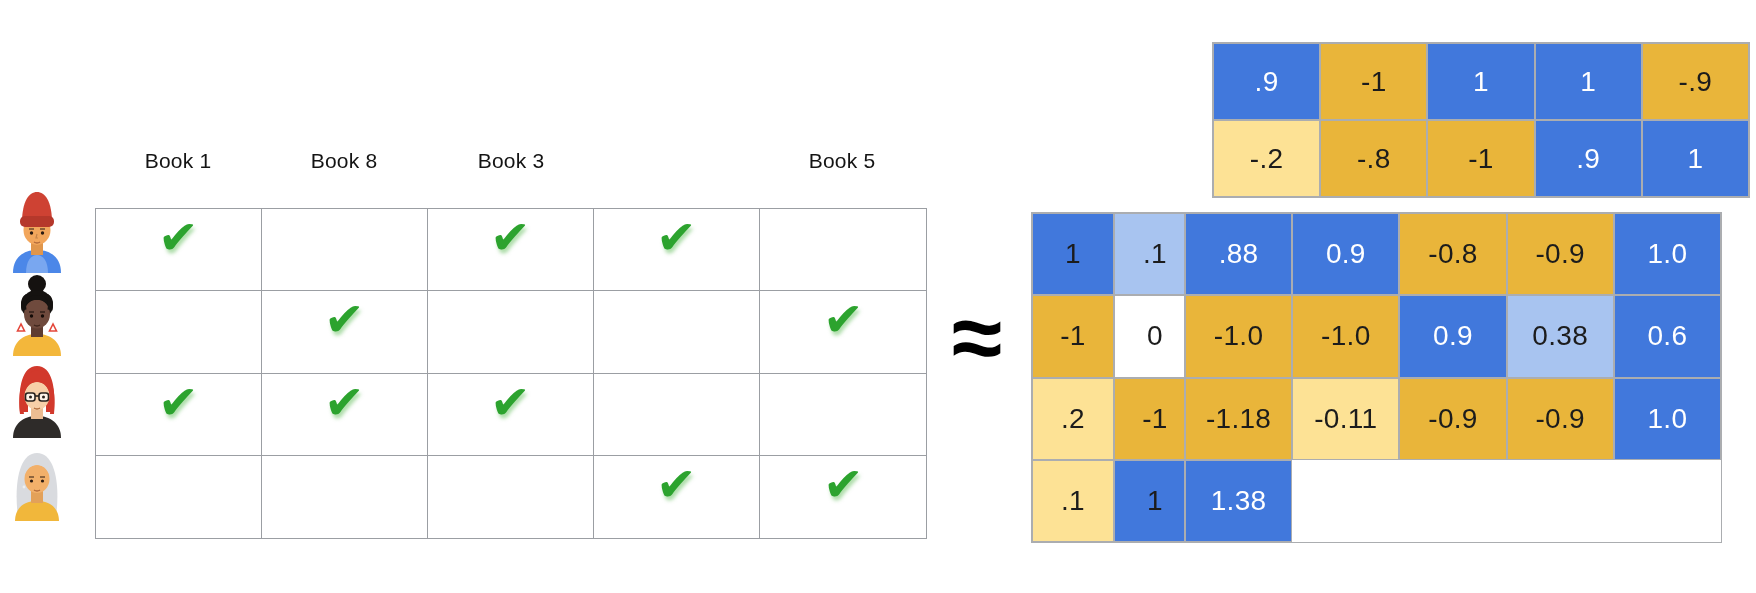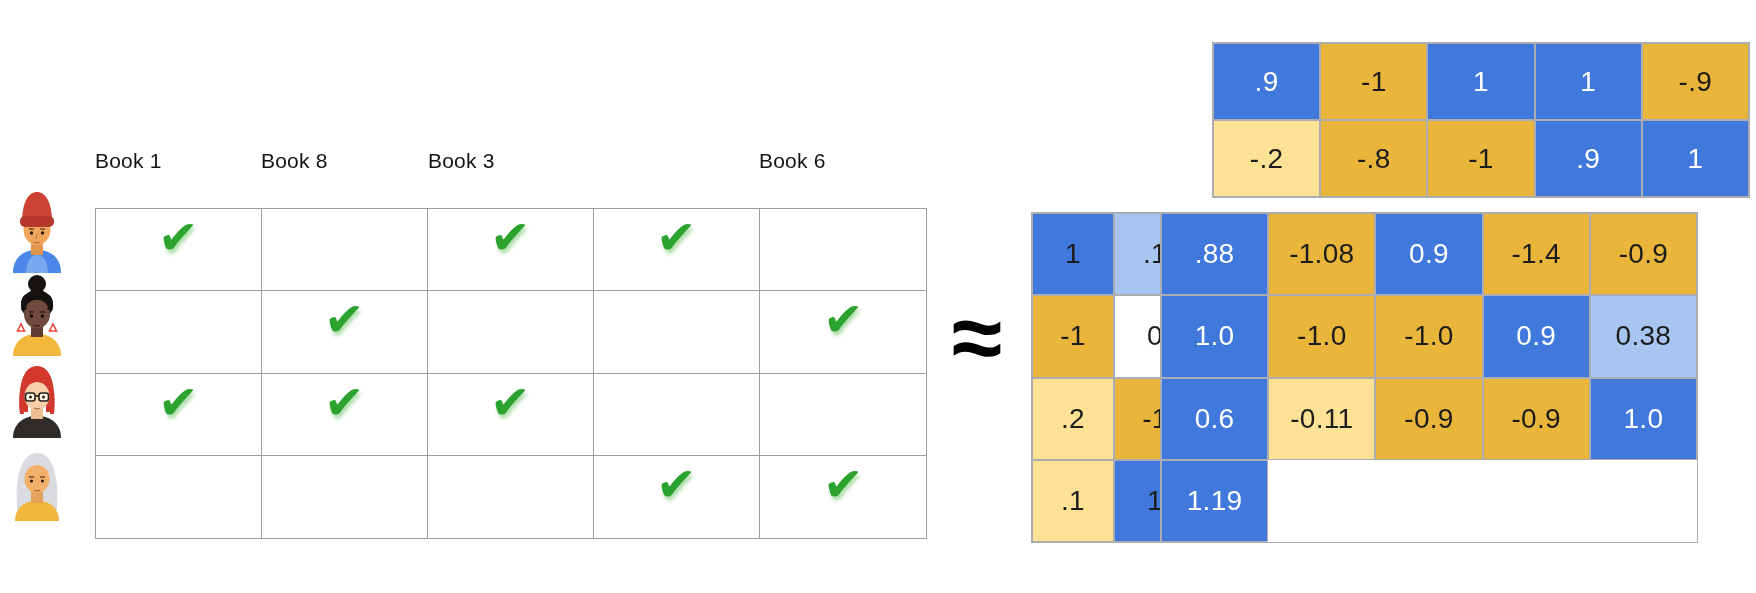--- a/index.html
+++ b/index.html
@@ -2,21 +2,21 @@
 <html style="--blue: #4178DC; --lightblue: #A8C4F0; --gold: #E9B53A; --cream: #FDE295; --white: #FFFFFF; --cell_border: #ABADB0; --table_border: #9B9EA3; --text_dark: #1C1C1C; --text_light: #FFFFFF; --check_green: #2CA32E; --approx_black: #000000; --header_text: #141414;"><head>
 <meta charset="utf-8">
 <style>
   html,body{margin:0;padding:0;background:#fff;}
   body{width:1756px;height:593px;position:relative;overflow:hidden;
        font-family:"Liberation Sans","DejaVu Sans",sans-serif;}
   .stage{position:absolute;inset:0;}
 
   
   .col-header{position:absolute;top:148px;height:26px;width:166px;
-    text-align:left;font-size:21px;line-height:26px;color:var(--header_text);
+    text-align:center;font-size:21px;line-height:26px;color:var(--header_text);
     letter-spacing:0.2px;}
   .ratings-grid{position:absolute;left:95px;top:208px;width:832px;height:331px;
     box-sizing:border-box;border:1px solid var(--table_border);
     display:grid;grid-template-columns:repeat(5,1fr);grid-template-rows:repeat(4,1fr);
     background:#fff;}
   .tcell{box-sizing:border-box;border-right:1px solid var(--table_border);
     border-bottom:1px solid var(--table_border);
     display:flex;justify-content:center;align-items:flex-start;padding-top:4px;}
   .tcell:nth-child(5n){border-right:none;}
   .tcell:nth-child(n+16){border-bottom:none;}
@@ -29,41 +29,41 @@
   
   .approx{position:absolute;left:922px;top:282px;width:110px;height:110px;
     font-size:92px;font-weight:bold;color:var(--approx_black);
     display:flex;align-items:center;justify-content:center;}
 
   
   .matrix{position:absolute;box-sizing:border-box;border:1px solid var(--cell_border);
     display:grid;background:#fff;}
   .m-item{left:1212px;top:42px;width:538px;height:156px;}
   .m-user{left:1031px;top:212px;width:166px;height:331px;}
-  .m-pred{left:1160px;top:212px;width:538px;height:331px;}
+  .m-pred{left:1184px;top:212px;width:538px;height:331px;}
   .mcell{box-sizing:border-box;border:1px solid var(--cell_border);
     display:flex;align-items:center;justify-content:center;
     font-size:28px;letter-spacing:0.3px;}
   .bg-blue{background:var(--blue);}
   .bg-lightblue{background:var(--lightblue);}
   .bg-gold{background:var(--gold);}
   .bg-cream{background:var(--cream);}
   .bg-white{background:var(--white);}
   .fg-white{color:var(--text_light);}
   .fg-black{color:var(--text_dark);}
 </style>
 </head>
 <body>
 
 <div class="stage">
 
   <div class="col-header" style="left:95px">Book 1</div>
   <div class="col-header" style="left:261px">Book 8</div>
   <div class="col-header" style="left:428px">Book 3</div>
-  <div class="col-header" style="left:759px">Book 6</div>
+  <div class="col-header" style="left:759px">Book 5</div>
 
   <svg class="avatar" style="top:189px" viewBox="0 0 62 84">
     <path d="M7 84 C7 69 17 61 31 61 C45 61 55 69 55 84 Z" fill="#4B87E8"></path>
     <path d="M20 84 C20 72 25 66 31 66 C37 66 42 72 42 84 Z" fill="#79A7F0"></path>
     <rect x="25" y="48" width="12" height="18" fill="#E0964C"></rect>
     <ellipse cx="31" cy="41" rx="13.5" ry="15" fill="#F2A65C"></ellipse>
     <path d="M16 34 C16 12 23 3 31 3 C39 3 46 12 46 34 Z" fill="#CE4233"></path>
     <rect x="14" y="27" width="34" height="11" rx="5" fill="#B5382B"></rect>
     <circle cx="25.5" cy="44" r="1.7" fill="#2A1A12"></circle>
     <circle cx="36.5" cy="44" r="1.7" fill="#2A1A12"></circle>
@@ -177,30 +177,30 @@
       <div class="mcell bg-lightblue fg-black">.1</div>
       <div class="mcell bg-gold fg-black">-1</div>
       <div class="mcell bg-white fg-black">0</div>
       <div class="mcell bg-cream fg-black">.2</div>
       <div class="mcell bg-gold fg-black">-1</div>
       <div class="mcell bg-cream fg-black">.1</div>
       <div class="mcell bg-blue fg-black">1</div>
     </div>
   <div class="matrix m-pred" style="grid-template-columns: repeat(5, 1fr);">
       <div class="mcell bg-blue fg-white">.88</div>
-      <div class="mcell bg-gold fg-black">-1.08</div>
       <div class="mcell bg-blue fg-white">0.9</div>
-      <div class="mcell bg-gold fg-black">-1.4</div>
+      <div class="mcell bg-gold fg-black">-0.8</div>
       <div class="mcell bg-gold fg-black">-0.9</div>
       <div class="mcell bg-blue fg-white">1.0</div>
       <div class="mcell bg-gold fg-black">-1.0</div>
       <div class="mcell bg-gold fg-black">-1.0</div>
       <div class="mcell bg-blue fg-white">0.9</div>
       <div class="mcell bg-lightblue fg-black">0.38</div>
       <div class="mcell bg-blue fg-white">0.6</div>
+      <div class="mcell bg-gold fg-black">-1.18</div>
       <div class="mcell bg-cream fg-black">-0.11</div>
       <div class="mcell bg-gold fg-black">-0.9</div>
       <div class="mcell bg-gold fg-black">-0.9</div>
       <div class="mcell bg-blue fg-white">1.0</div>
-      <div class="mcell bg-blue fg-white">1.19</div>
+      <div class="mcell bg-blue fg-white">1.38</div>
     </div>
 
 </div>
 
 </body></html>

